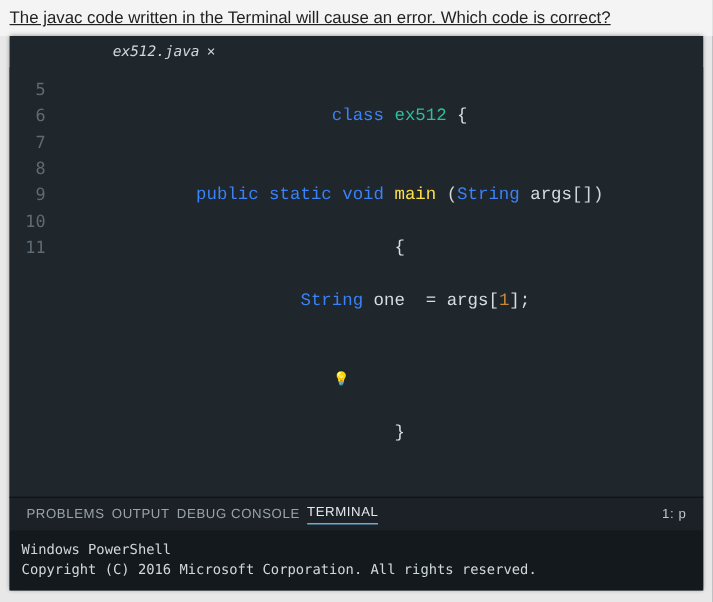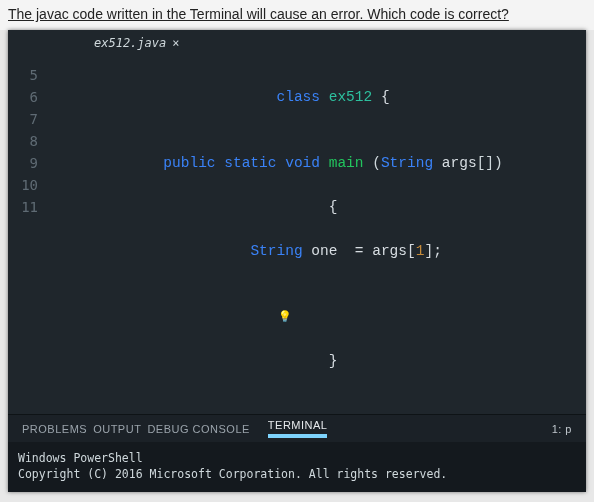--- a/index.html
+++ b/index.html
@@ -12,29 +12,29 @@
   .tab { height: 24px; display: flex; align-items: center; gap: 6px; padding: 0 8px; color: #cfd8dc; font-family: Consolas, monospace; font-size: 12px; font-style: italic; }
   .tab .close { color: #cfd8dc; }
   .editor { flex: 1; display: flex; background: #1f262c; overflow: hidden; }
   .gutter { width: 36px; padding-top: 8px; text-align: right; color: #5f6b74; font-family: Consolas, monospace; font-size: 14px; line-height: 22px; }
   .gutter div { padding-right: 6px; }
   .code { flex: 1; padding: 8px 0 0 10px; font-family: Consolas, "Courier New", monospace; font-size: 14.5px; line-height: 22px; white-space: pre; color: #d7dde2; overflow: hidden; text-align: center; }
   .kw { color: #3a82f7; }
   .type { color: #3a82f7; }
   .cls { color: #2dbf9e; }
   .id  { color: #d7dde2; }
-  .fn  { color: #22c55e; }
+  .fn  { color: #fde047; }
   .str, .idx { color: #c58a3a; }
   .par { color: #cfd8dc; }
   .bulb { position: absolute; color: #e8c22e; font-size: 11px; margin-left: -16px; }
   .code-line { position: relative; display: block; }
 
   .panel-tabs { display: flex; align-items: center; gap: 6px; height: 28px; padding: 0 14px; border-top: 1px solid #0e1316; background: #1b2127; color: #9aa3ab; font-size: 11px; letter-spacing: .5px; }
   .panel-tabs .ptab { cursor: pointer; }
-  .panel-tabs .ptab.active { color: #e6e9ec; border-bottom: 4px solid #7dd3fc; padding-bottom: 3px; margin-left: 12px; }
+  .panel-tabs .ptab.active { color: #e6e9ec; border-bottom: 1px solid #7dd3fc; padding-bottom: 3px; }
   .panel-tabs .spacer { flex: 1; }
   .panel-tabs .right { font-size: 11px; color: #bfc6cc; }
 
   .terminal { background: #14191e; padding: 8px 26px 10px 10px; font-family: Consolas, monospace; font-size: 11.5px; line-height: 16px; color: #cfd8dc; }
   .terminal .line { white-space: pre; }
   .terminal .prompt { color: #cfd8dc; }
   .terminal .cursor { display: inline-block; width: 7px; height: 13px; background: #cfd8dc; vertical-align: text-bottom; }
 </style>
 </head>
 <body>

